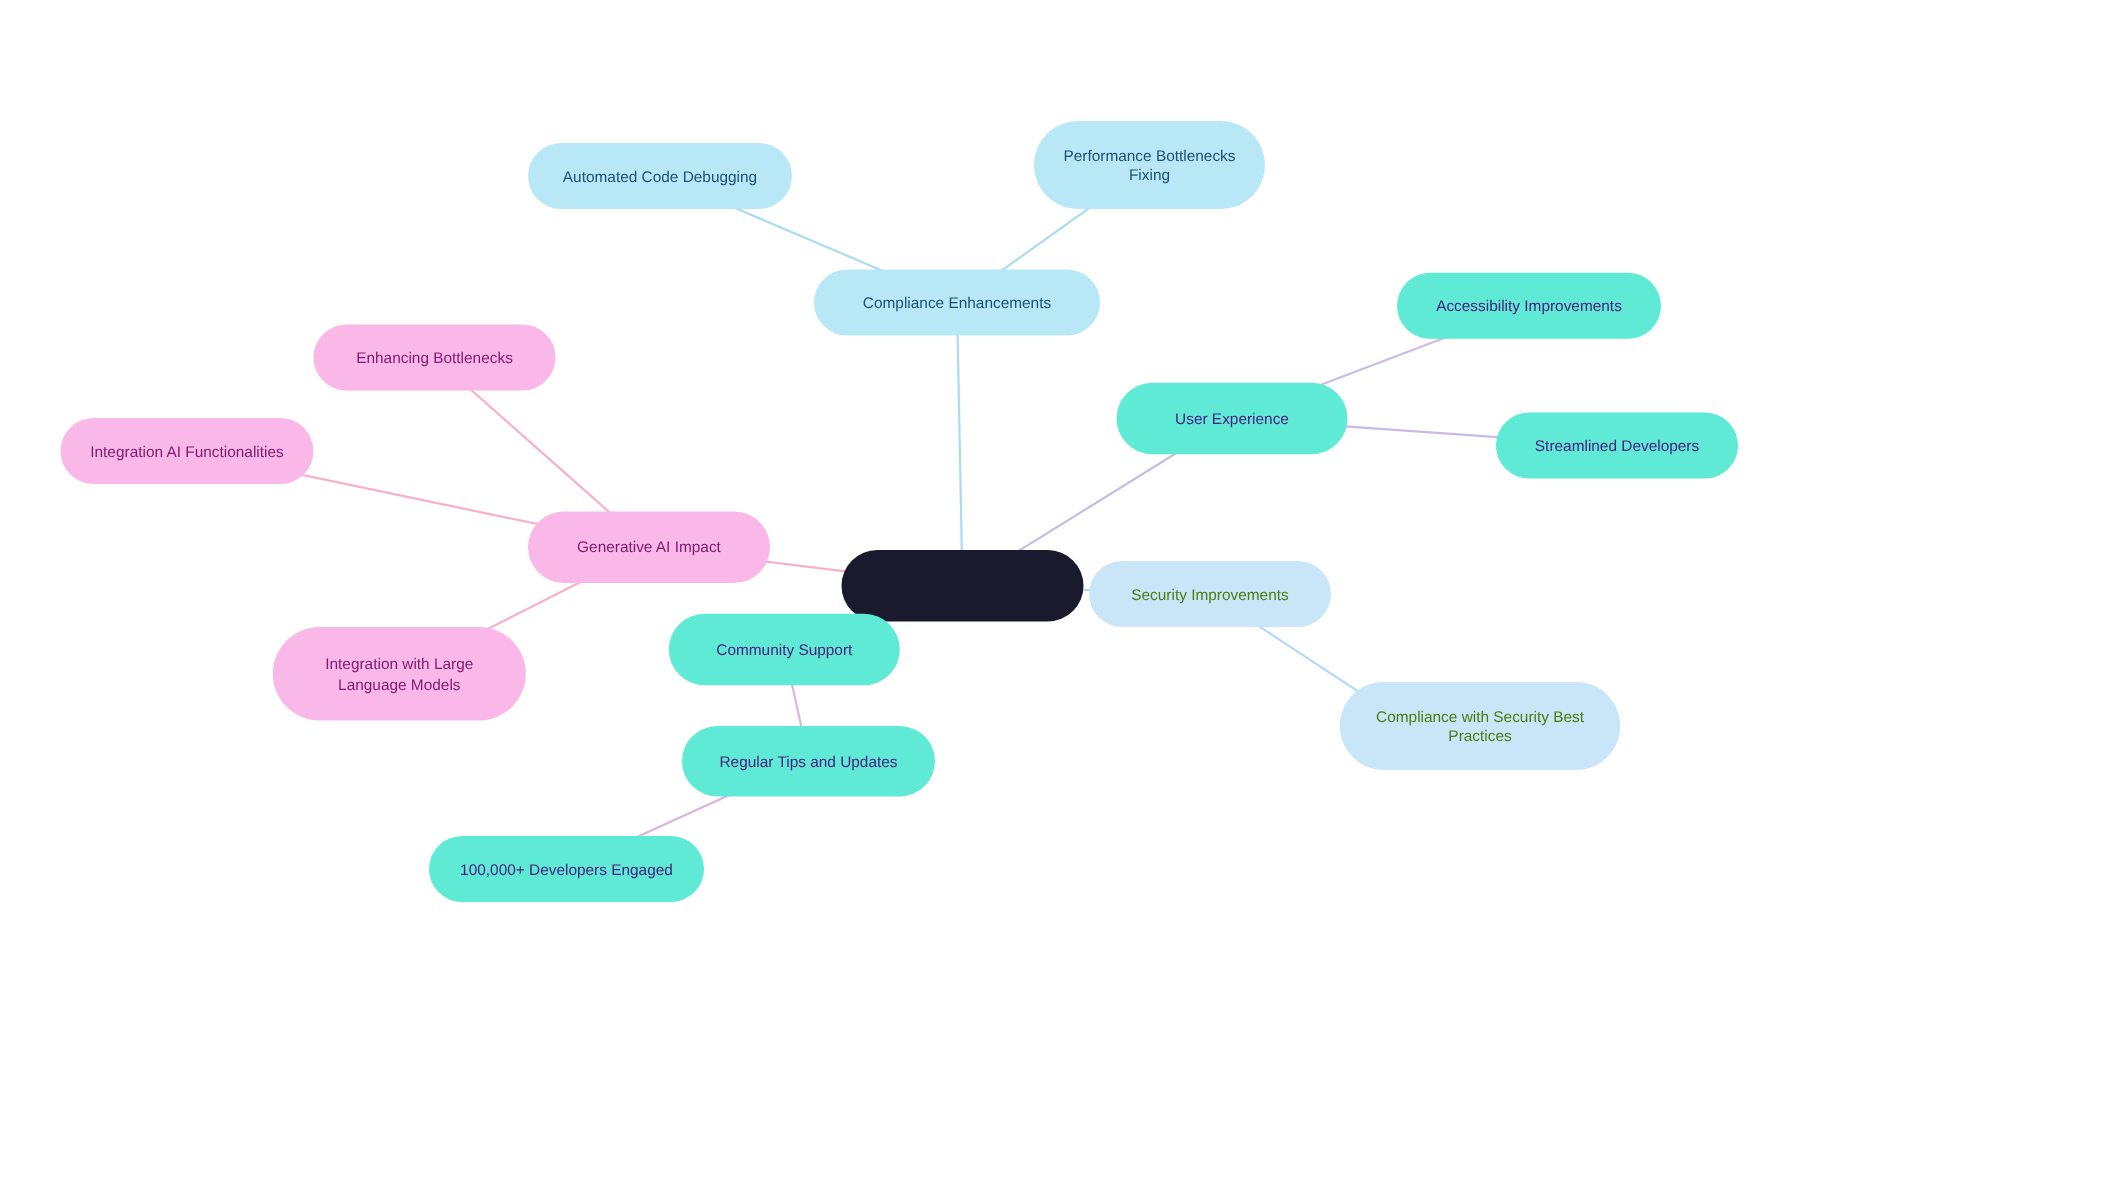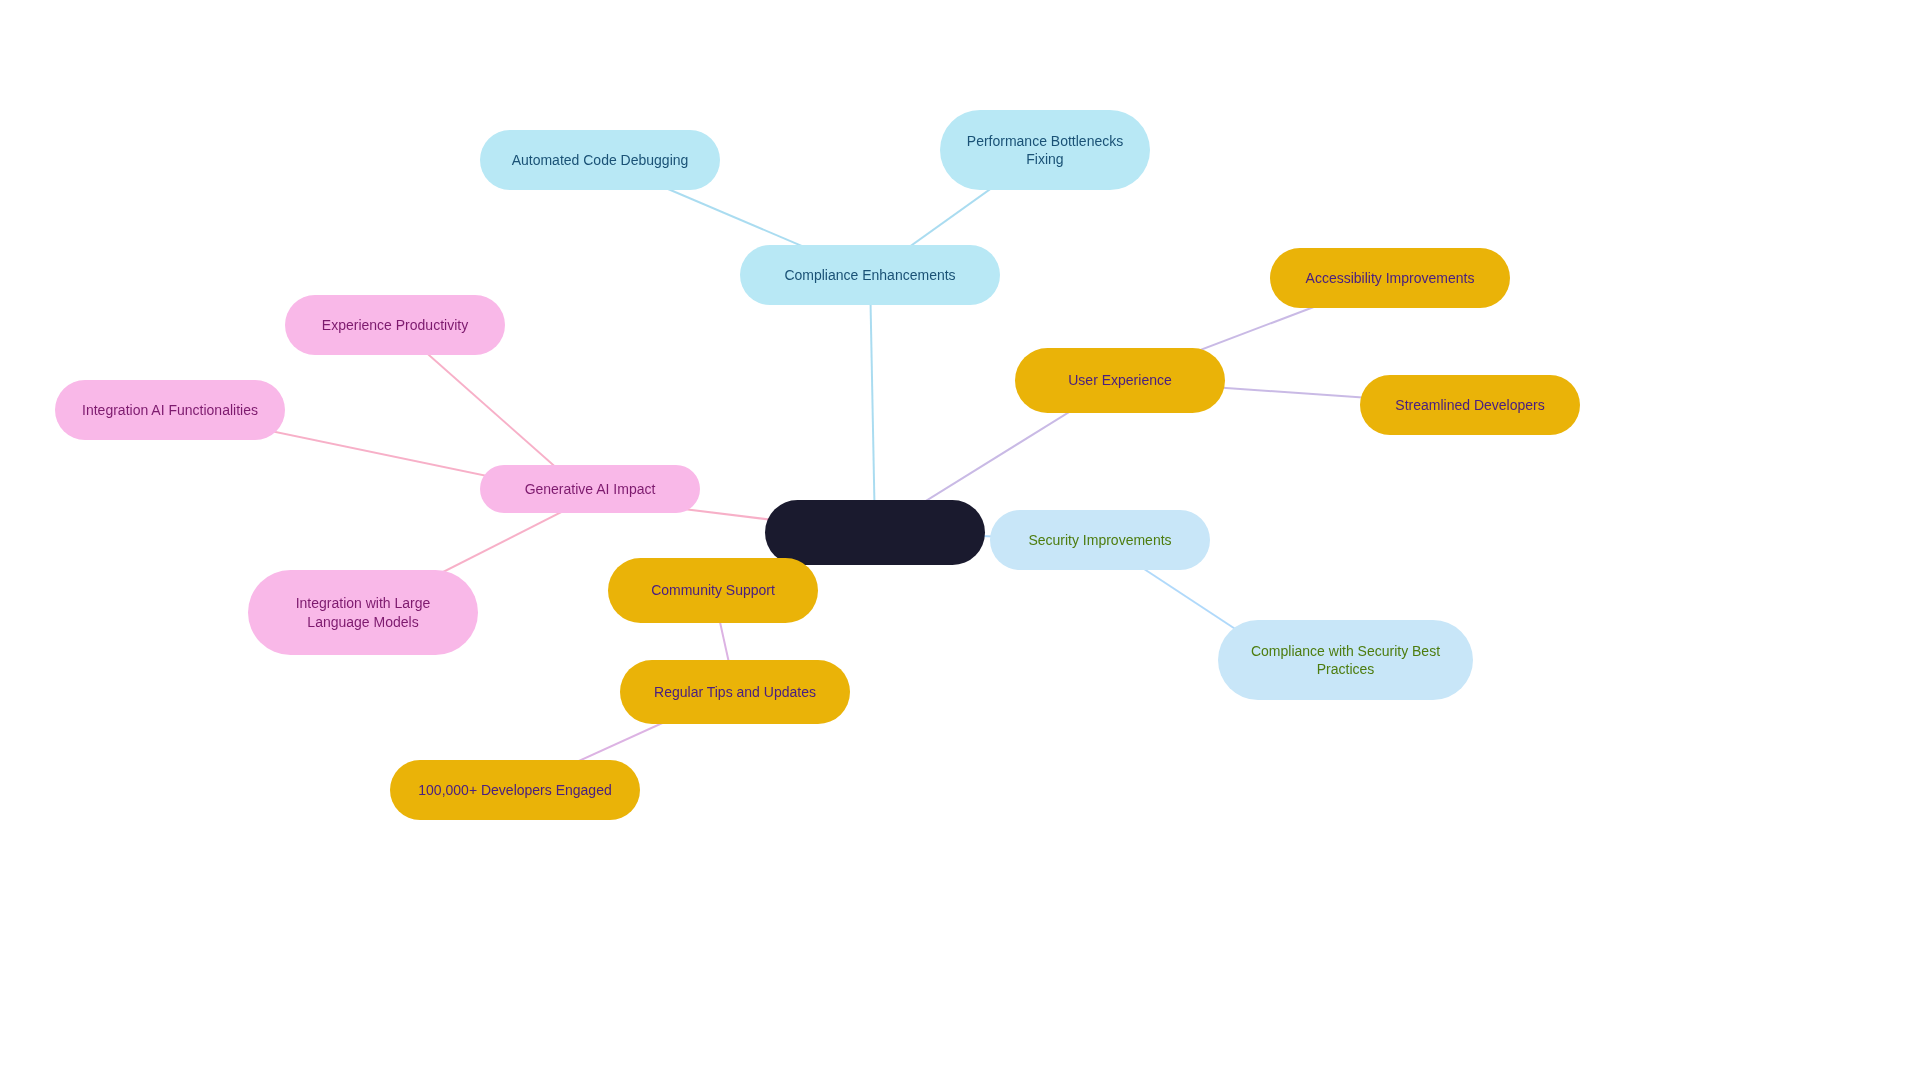--- a/index.html
+++ b/index.html
@@ -36,21 +36,21 @@
       background: #b8e8f5;
       color: #1a5276;
       border: none;
     }
     .node-pink {
       background: #f9b8e8;
       color: #7d1a6e;
       border: none;
     }
     .node-purple {
-      background: #eab308;
+      background: #5eead4;
       color: #4a2080;
       border: none;
     }
     .node-light-blue {
       background: #c8e6f8;
       color: #4d7c0f;
       border: none;
     }
     svg.lines {
       position: absolute;
@@ -80,22 +80,22 @@
     <line x1="875" y1="532.5" x2="1100" y2="540" stroke="#90caf9" stroke-width="2" opacity="0.7"></line>
     <line x1="1100" y1="540" x2="1282.5" y2="660" stroke="#90caf9" stroke-width="2" opacity="0.7"></line>
   </svg>
 
 <div id="center-node" class="node node-center" style="left: 765px; top: 500px; width: 220px; height: 65px;"></div>
 
 <div id="nodes-container">
     <div class="node node-blue" style="left: 740px; top: 245px; width: 260px; height: 60px;">Compliance Enhancements</div>
     <div class="node node-blue" style="left: 480px; top: 130px; width: 240px; height: 60px;">Automated Code Debugging</div>
     <div class="node node-blue" style="left: 940px; top: 110px; width: 210px; height: 80px;">Performance Bottlenecks Fixing</div>
-    <div class="node node-pink" style="left: 480px; top: 465px; width: 220px; height: 48px;">Generative AI Impact</div>
-    <div class="node node-pink" style="left: 285px; top: 295px; width: 220px; height: 60px;">Experience Productivity</div>
+    <div class="node node-pink" style="left: 480px; top: 465px; width: 220px; height: 65px;">Generative AI Impact</div>
+    <div class="node node-pink" style="left: 285px; top: 295px; width: 220px; height: 60px;">Enhancing Bottlenecks</div>
     <div class="node node-pink" style="left: 55px; top: 380px; width: 230px; height: 60px;">Integration AI Functionalities</div>
     <div class="node node-pink" style="left: 248px; top: 570px; width: 230px; height: 85px;">Integration with Large Language Models</div>
     <div class="node node-purple" style="left: 608px; top: 558px; width: 210px; height: 65px;">Community Support</div>
     <div class="node node-purple" style="left: 620px; top: 660px; width: 230px; height: 64px;">Regular Tips and Updates</div>
     <div class="node node-purple" style="left: 390px; top: 760px; width: 250px; height: 60px;">100,000+ Developers Engaged</div>
     <div class="node node-purple" style="left: 1015px; top: 348px; width: 210px; height: 65px;">User Experience</div>
     <div class="node node-purple" style="left: 1270px; top: 248px; width: 240px; height: 60px;">Accessibility Improvements</div>
     <div class="node node-purple" style="left: 1360px; top: 375px; width: 220px; height: 60px;">Streamlined Developers</div>
     <div class="node node-light-blue" style="left: 990px; top: 510px; width: 220px; height: 60px;">Security Improvements</div>
     <div class="node node-light-blue" style="left: 1218px; top: 620px; width: 255px; height: 80px;">Compliance with Security Best Practices</div>

